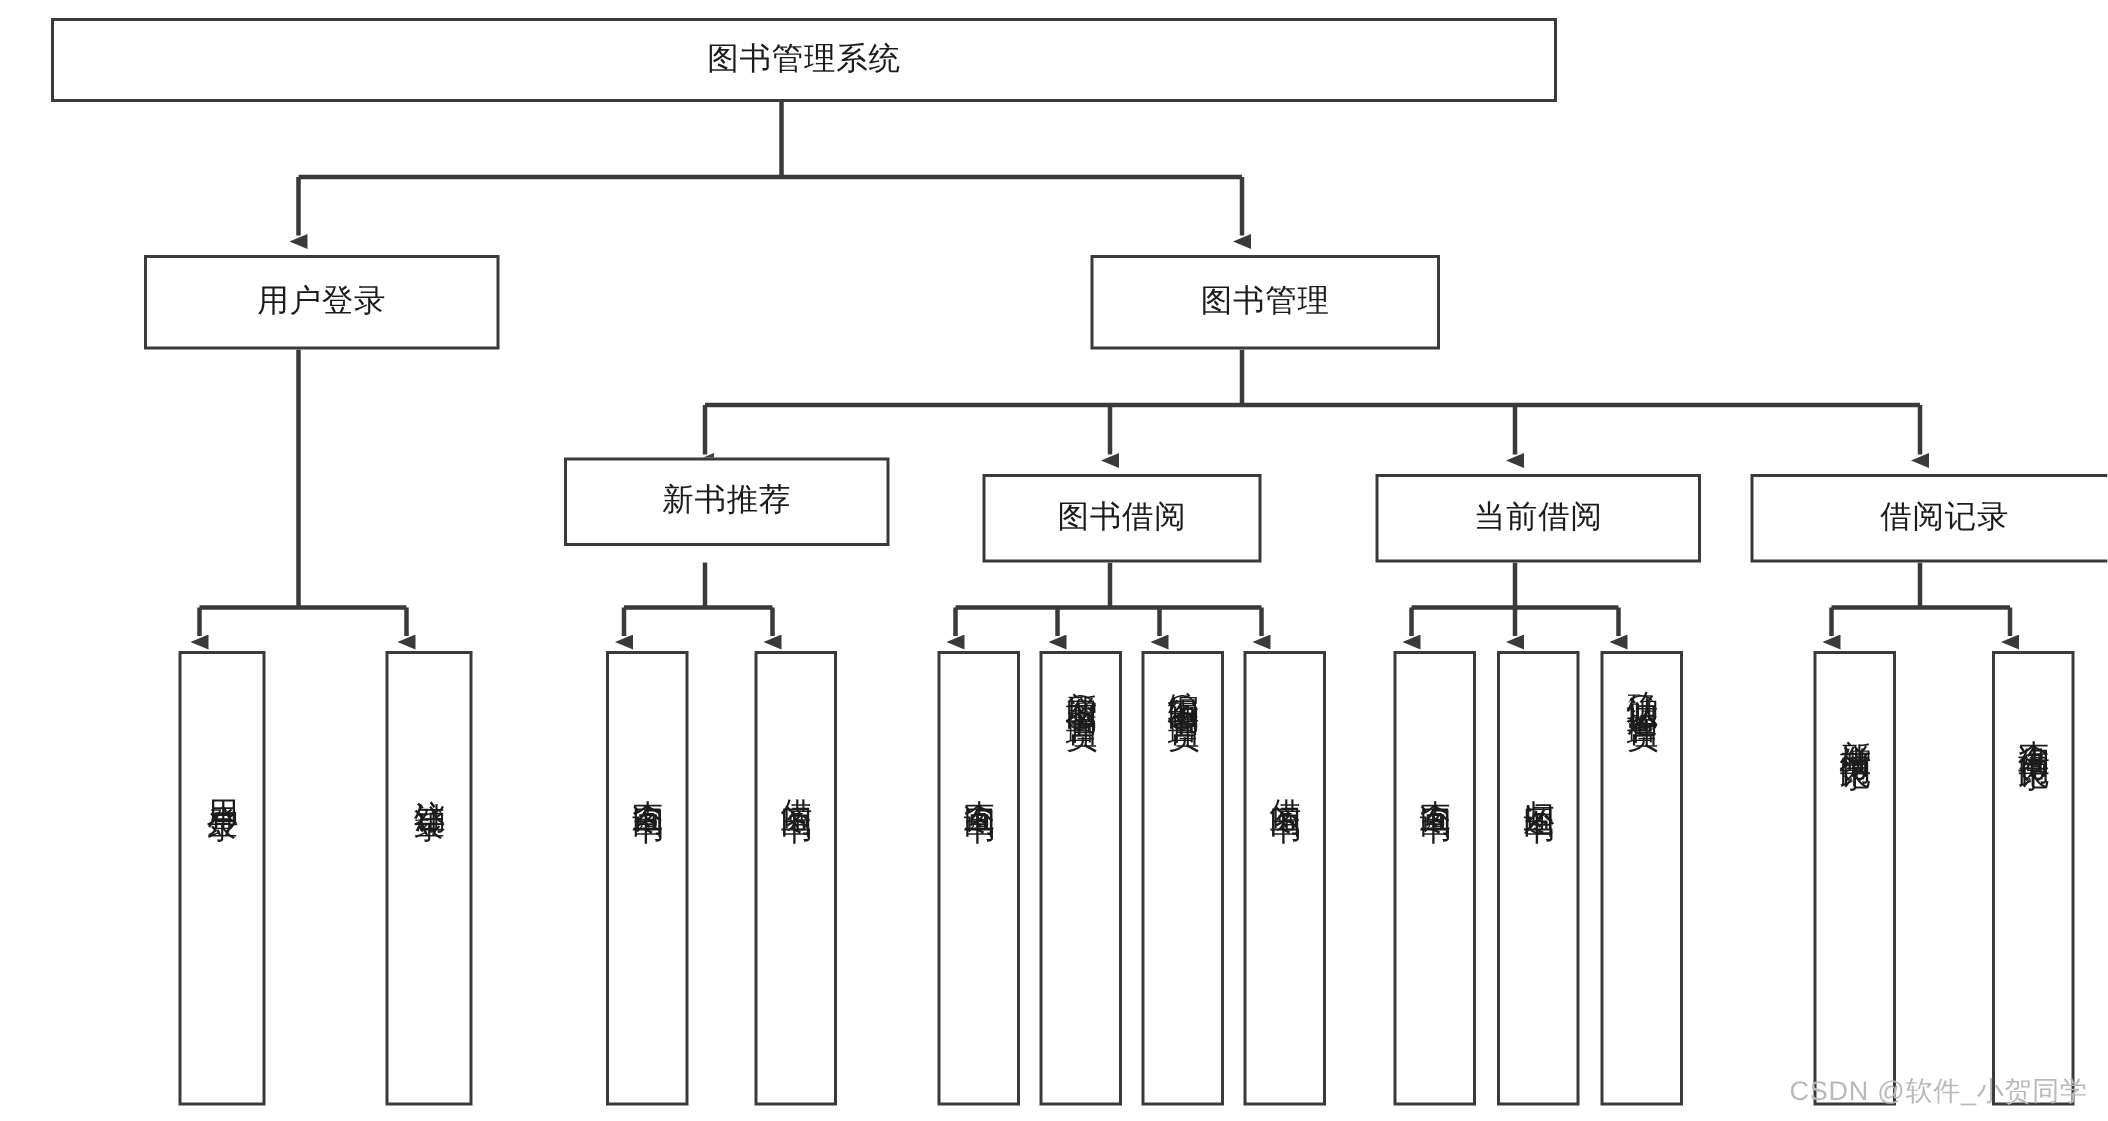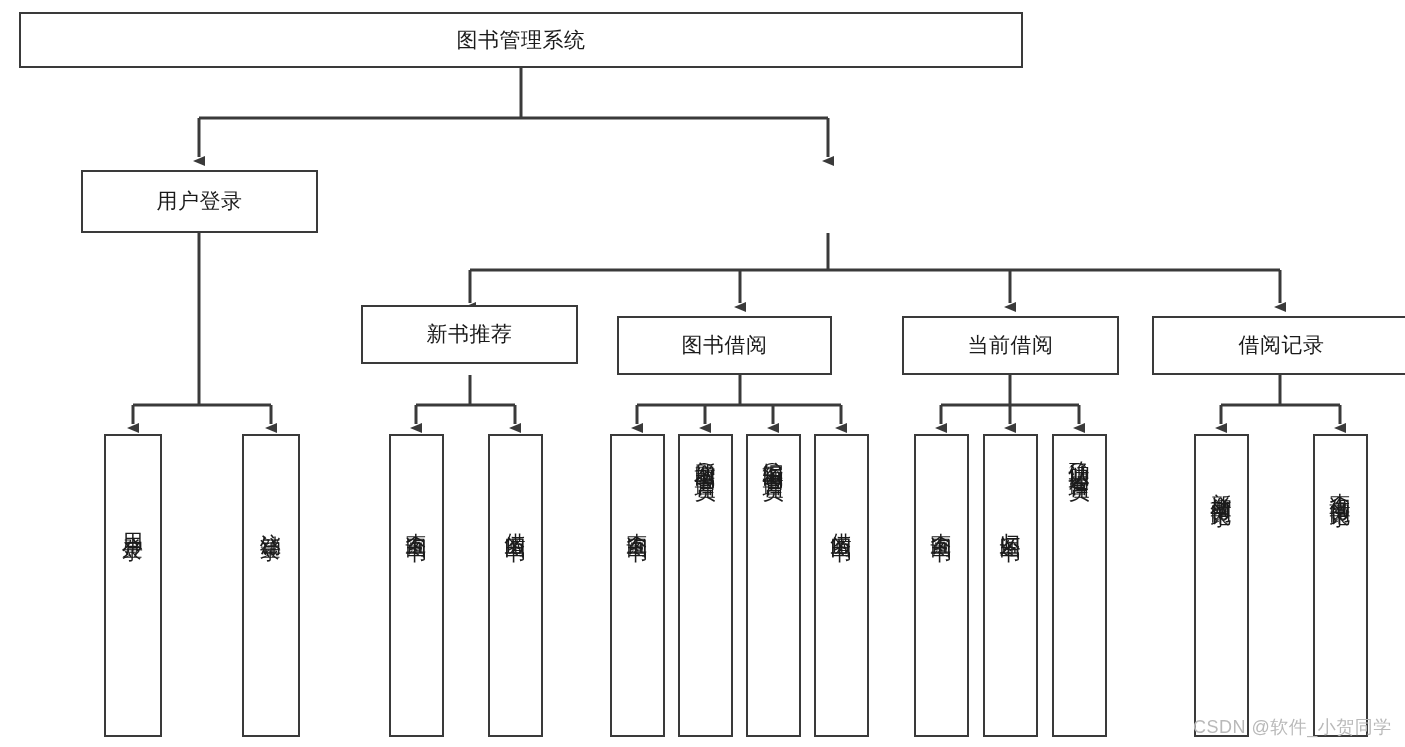--- a/index.html
+++ b/index.html
@@ -27,20 +27,21 @@
   }
   .node {
     position: absolute;
     box-sizing: border-box;
     background: #ffffff;
     border: 2.5px solid #3a3a3a;
     display: flex;
     align-items: center;
     justify-content: center;
     color: #1b1b1b;
+    margin-left: 15px;
   }
   .node .label {
     font-size: 21px;
     line-height: 1.15;
     letter-spacing: 0.5px;
     white-space: nowrap;
     color: #1b1b1b;
   }
   .node.vertical {
     align-items: flex-start;
@@ -119,25 +120,28 @@
     </g>
   </svg>
 
   <div class="node" style="left:19px; top:12px; width:1004px; height:56px;">
     <span class="label">图书管理系统</span>
   </div>
 
   <div class="node" style="left:81px; top:170px; width:237px; height:63px;">
     <span class="label">用户登录</span>
   </div>
+  <div class="node" style="left:712px; top:170px; width:233px; height:63px;">
+    <span class="label">图书管理</span>
+  </div>
 
   <div class="node" style="left:361px; top:305px; width:217px; height:59px;">
     <span class="label">新书推荐</span>
   </div>
-  <div class="node" style="left:617px; top:316px; width:215px; height:59px;">
+  <div class="node" style="left:640px; top:316px; width:186px; height:59px;">
     <span class="label">图书借阅</span>
   </div>
   <div class="node" style="left:902px; top:316px; width:217px; height:59px;text-align:right;">
     <span class="label">当前借阅</span>
   </div>
   <div class="node" style="left:1152px; top:316px; width:259px; height:59px;">
     <span class="label">借阅记录</span>
   </div>
 
   <div class="node vertical" style="left:104px; top:434px; width:58px; height:303px; padding-top:80px;">

